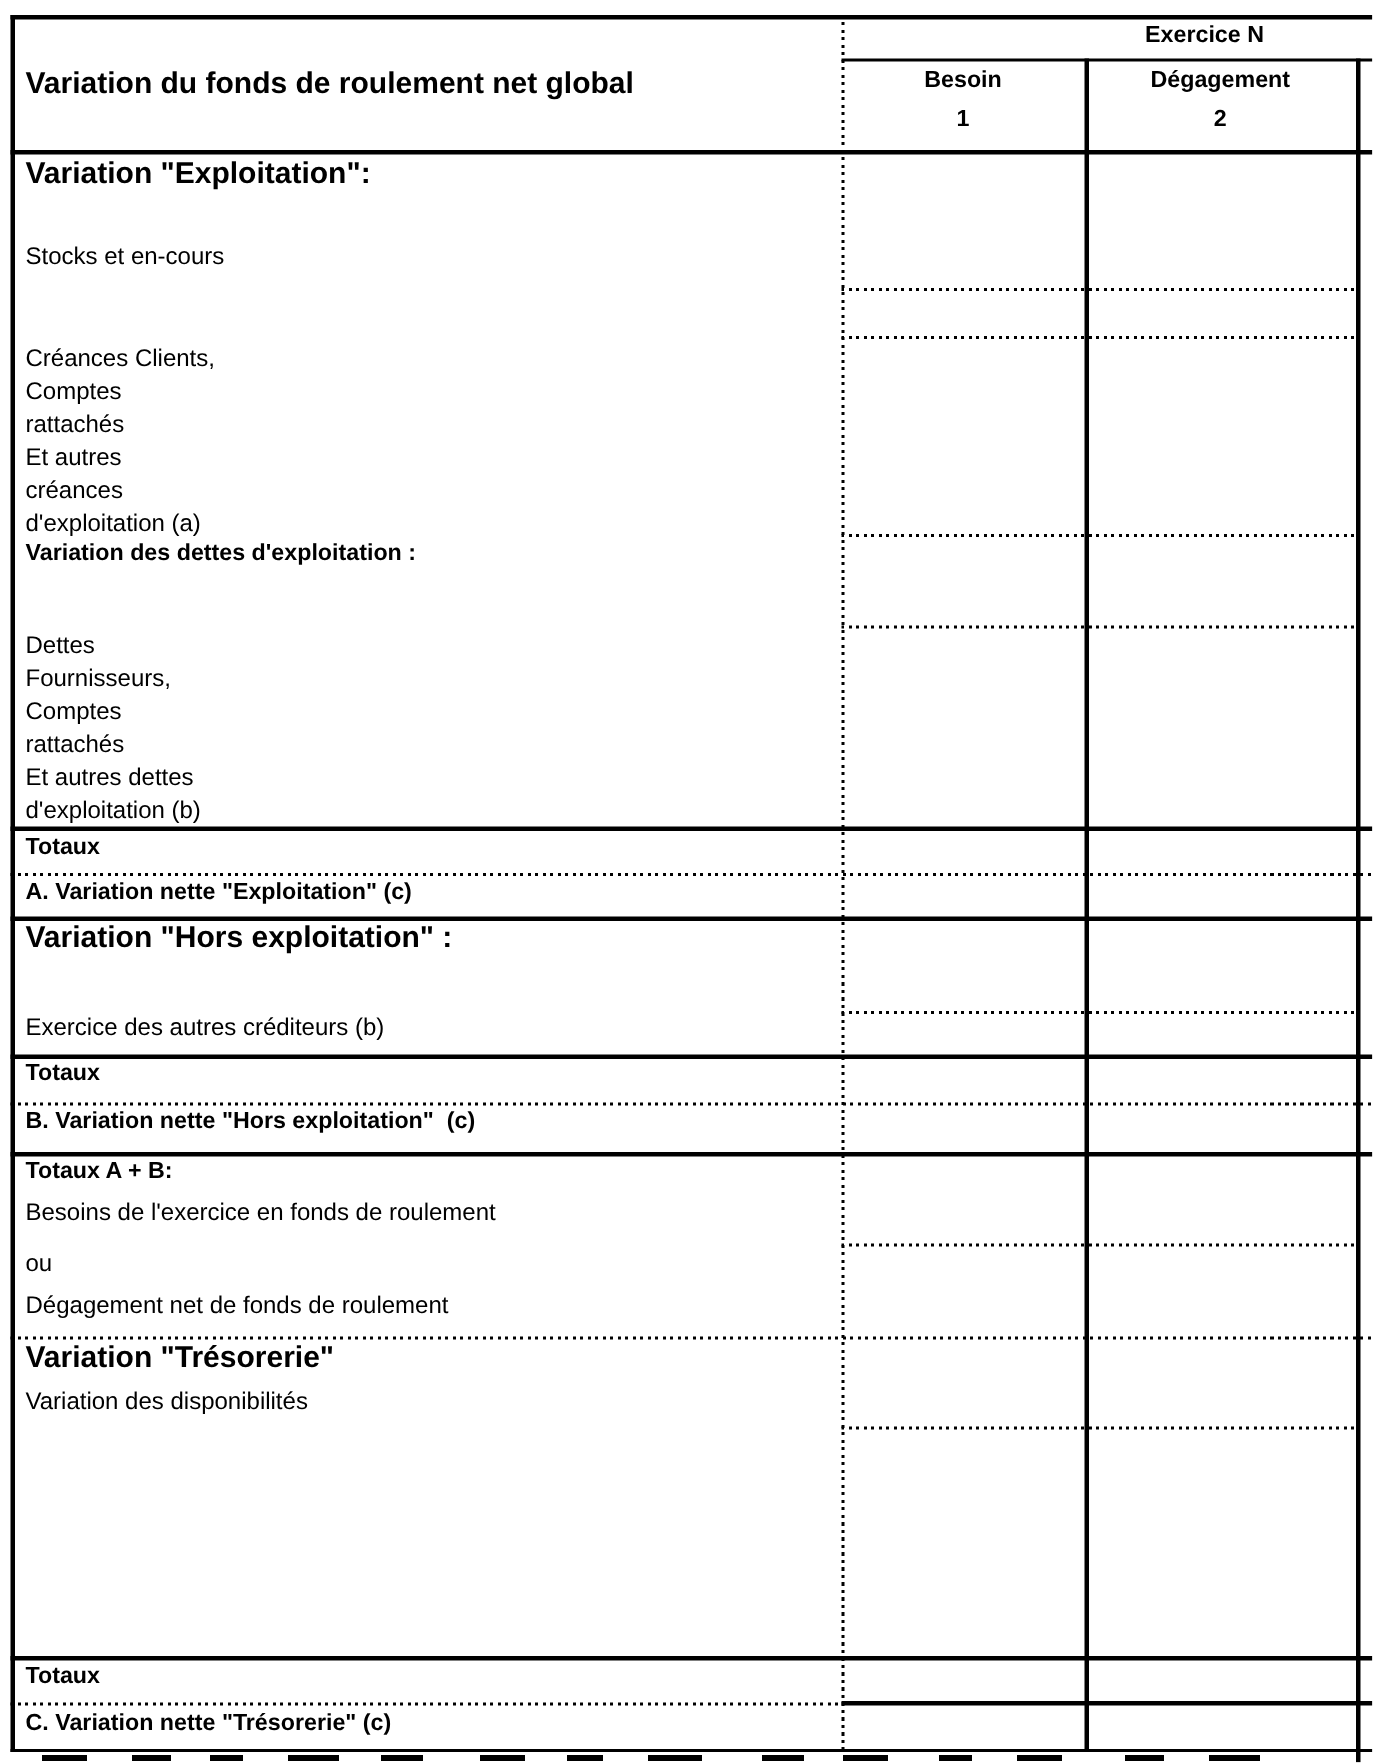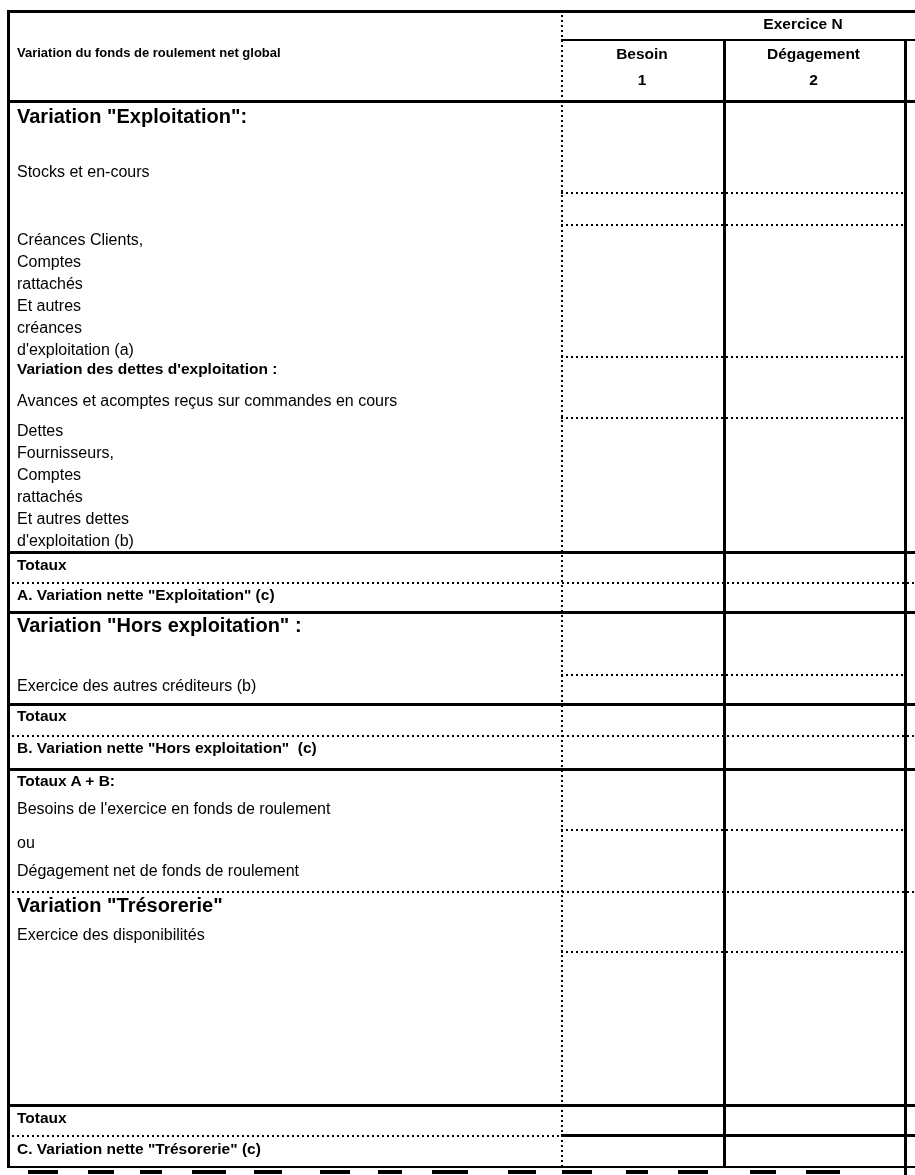--- a/index.html
+++ b/index.html
@@ -12,21 +12,21 @@
   .vs{position:absolute;background:#000;}               
   .hd{position:absolute;height:2px;background:repeating-linear-gradient(90deg,#000 0 2px,transparent 2px 5px);}  
   .vd{position:absolute;width:2px;background:repeating-linear-gradient(180deg,#000 0 2px,transparent 2px 5px);}  
   
   .row{position:absolute;left:17px;white-space:pre-wrap;line-height:1.15;}
   .big{font-size:20px;font-weight:bold;}
   .bold{font-size:15.5px;font-weight:bold;}
   .reg{font-size:16px;font-weight:normal;}
   .ml{line-height:22px;}
   .hcell{position:absolute;text-align:center;font-weight:bold;font-size:15.5px;}
-  .title{position:absolute;left:17px;top:45px;font-weight:bold;font-size:13px;}
+  .title{position:absolute;left:17px;top:45px;font-weight:bold;font-size:20px;}
   .region{position:absolute;}
   .dash{height:4px;background:#000;flex:0 0 auto;}
   .dashrow{position:absolute;top:1170px;left:28px;width:860px;height:5px;display:flex;overflow:hidden;}
 </style>
 </head>
 <body>
 
 <div class="canvas">
 
   <div class="title">Variation du fonds de roulement net global</div>
@@ -38,39 +38,38 @@
 
   <div class="row big" style="top:105px">Variation "Exploitation":</div>
   <div class="row reg" style="top:163px">Stocks et en-cours</div>
   <div class="row reg ml" style="top:229px">Créances Clients,
 Comptes
 rattachés
 Et autres
 créances
 d'exploitation (a)</div>
   <div class="row bold" style="top:360px">Variation des dettes d'exploitation :</div>
-  <div class="row reg" style="top:392px">Avances et acomptes reçus sur commandes en cours</div>
   <div class="row reg ml" style="top:420px">Dettes
 Fournisseurs,
 Comptes
 rattachés
 Et autres dettes
 d'exploitation (b)</div>
   <div class="row bold" style="top:556px">Totaux</div>
   <div class="row bold" style="top:586px">A. Variation nette "Exploitation" (c)</div>
   <div class="row big" style="top:614px">Variation "Hors exploitation" :</div>
   <div class="row reg" style="top:677px">Exercice des autres créditeurs (b)</div>
   <div class="row bold" style="top:707px">Totaux</div>
   <div class="row bold" style="top:739px">B. Variation nette "Hors exploitation"  (c)</div>
   <div class="row bold" style="top:772px">Totaux A + B:</div>
   <div class="row reg" style="top:800px">Besoins de l'exercice en fonds de roulement</div>
   <div class="row reg" style="top:834px">ou</div>
   <div class="row reg" style="top:862px">Dégagement net de fonds de roulement</div>
   <div class="row big" style="top:894px">Variation "Trésorerie"</div>
-  <div class="row reg" style="top:926px">Exercice des disponibilités</div>
+  <div class="row reg" style="top:926px">Variation des disponibilités</div>
   <div class="row bold" style="top:1109px">Totaux</div>
   <div class="row bold" style="top:1140px">C. Variation nette "Trésorerie" (c)</div>
 
   <div class="region" style="left:563px;top:103px;width:160px;height:1060px;"></div>
   <div class="region" style="left:727px;top:103px;width:177px;height:1060px;"></div>
   <div class="region" style="left:907px;top:40px;width:8px;height:1135px;"></div>
 
   <div class="vs" style="left:7px;top:10px;width:3px;height:1158px;"></div>
   <div class="vd" style="left:561px;top:10px;height:1158px;"></div>
   <div class="vs" style="left:723px;top:39px;width:3px;height:1129px;"></div>

